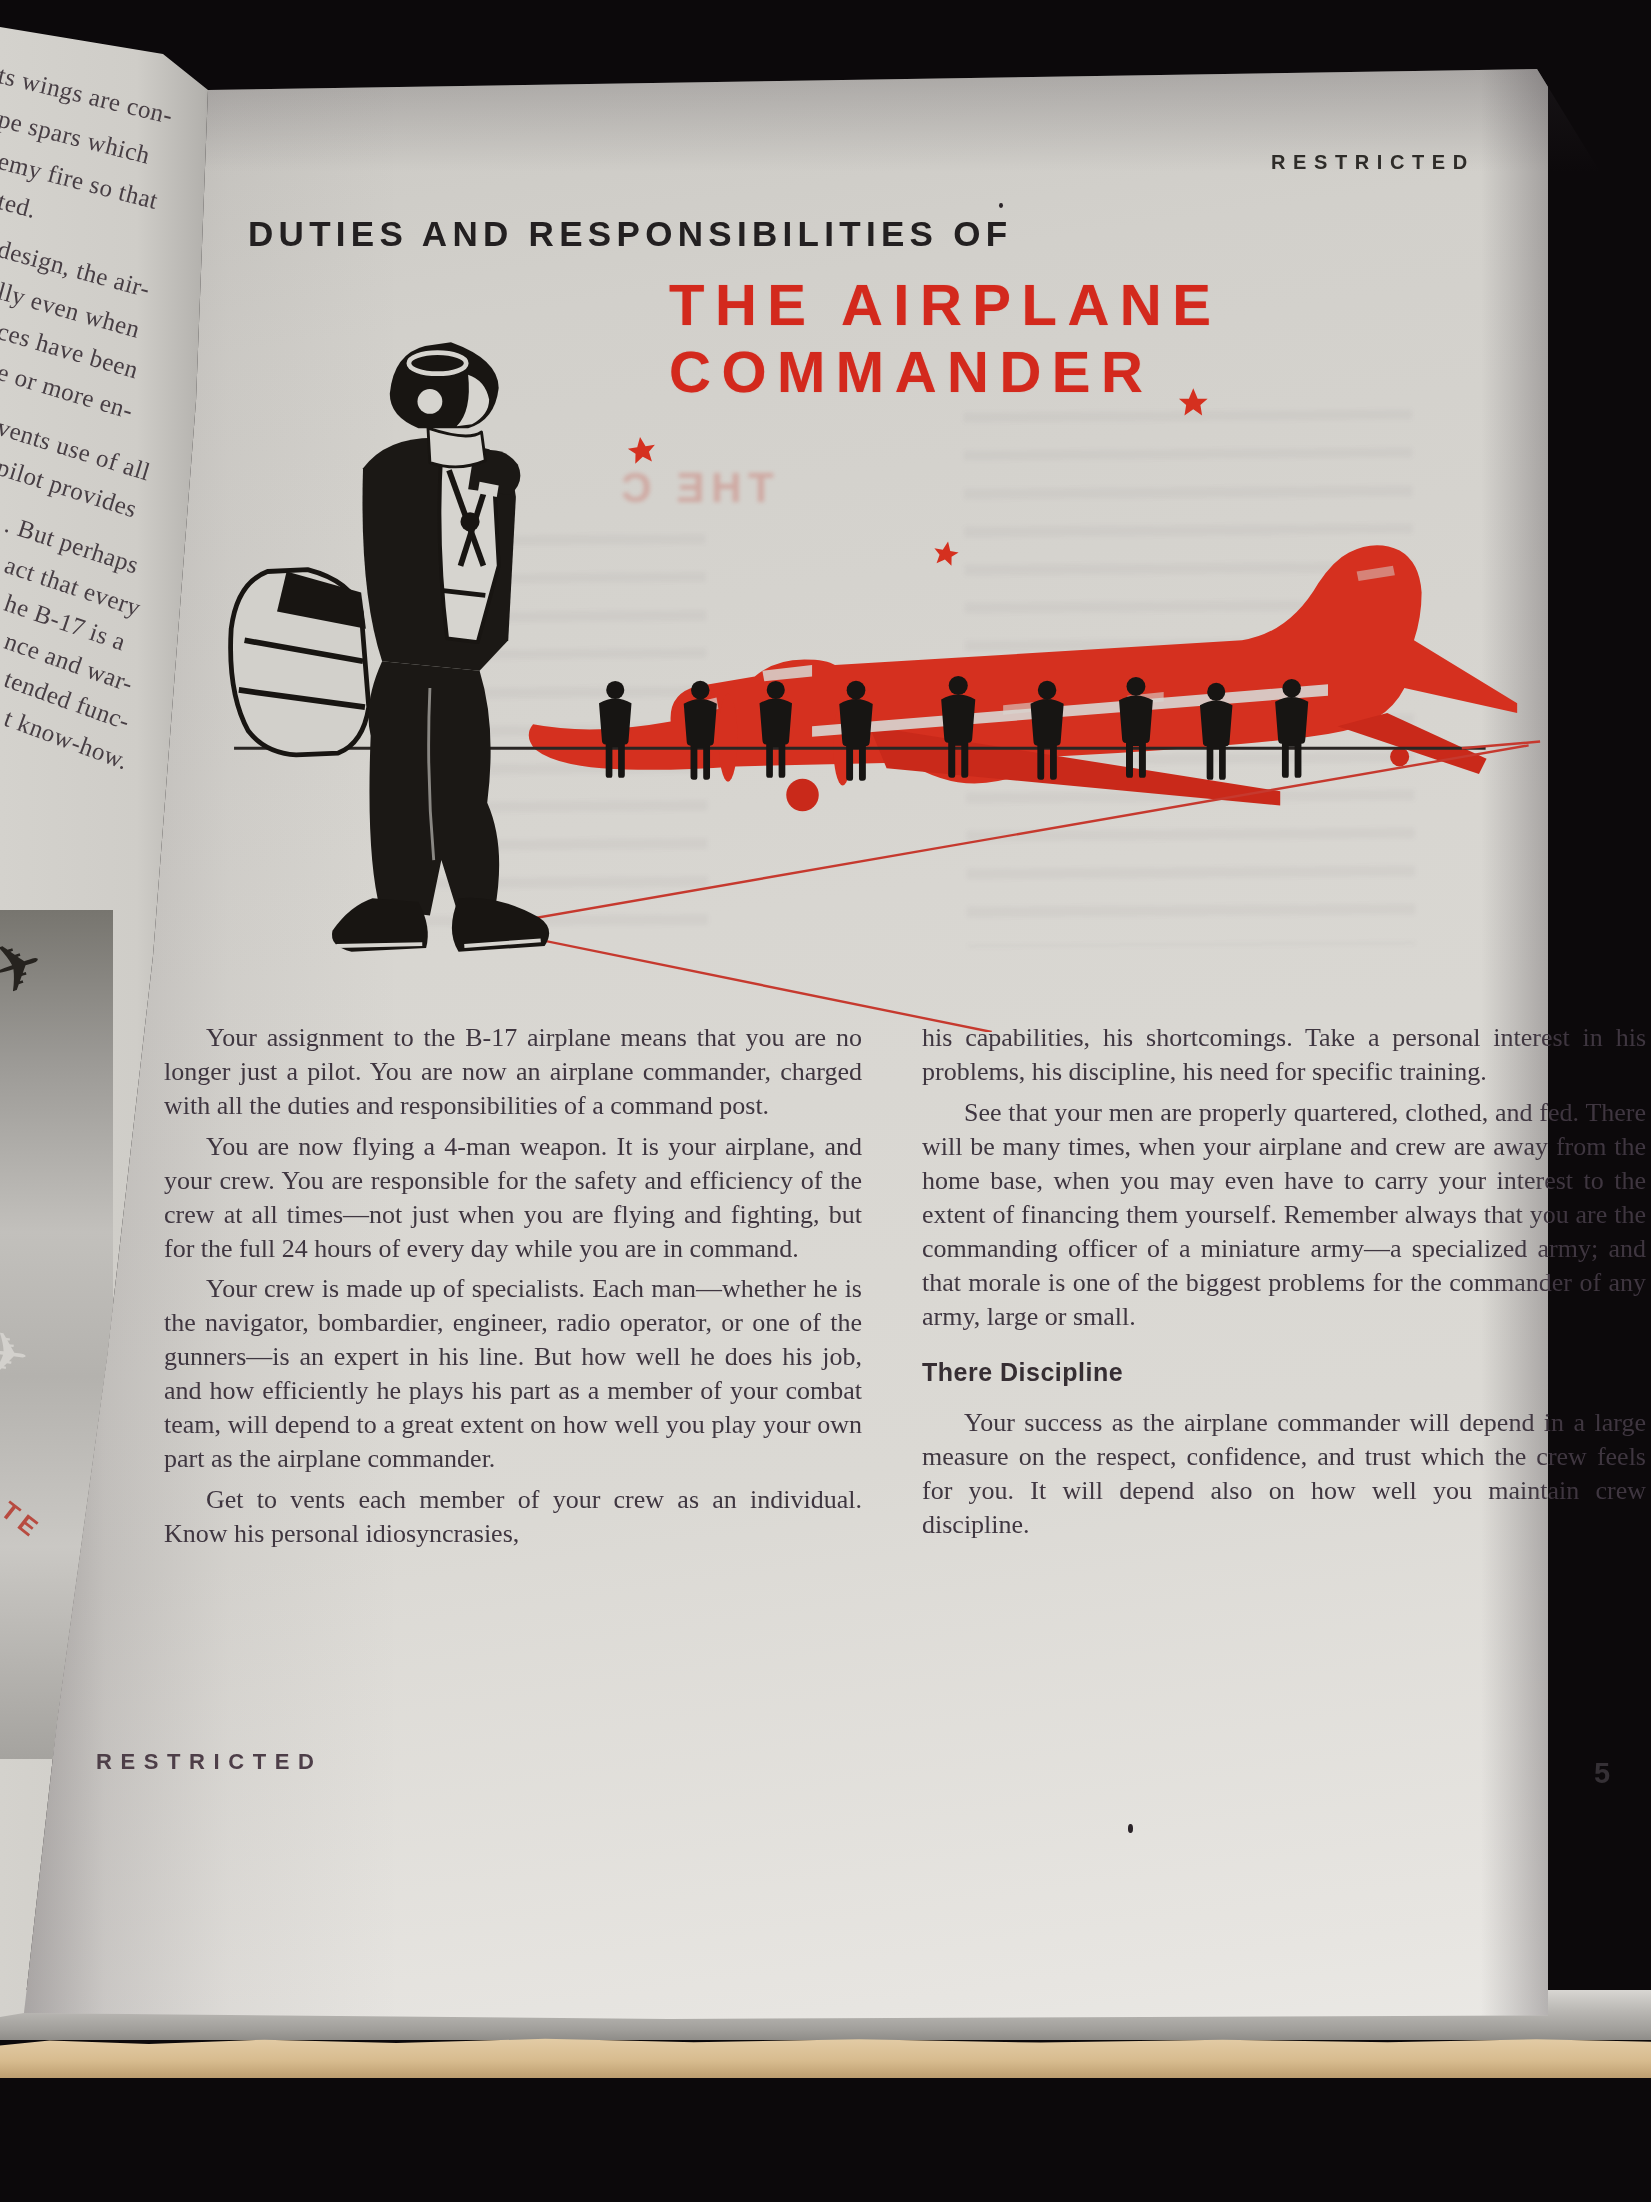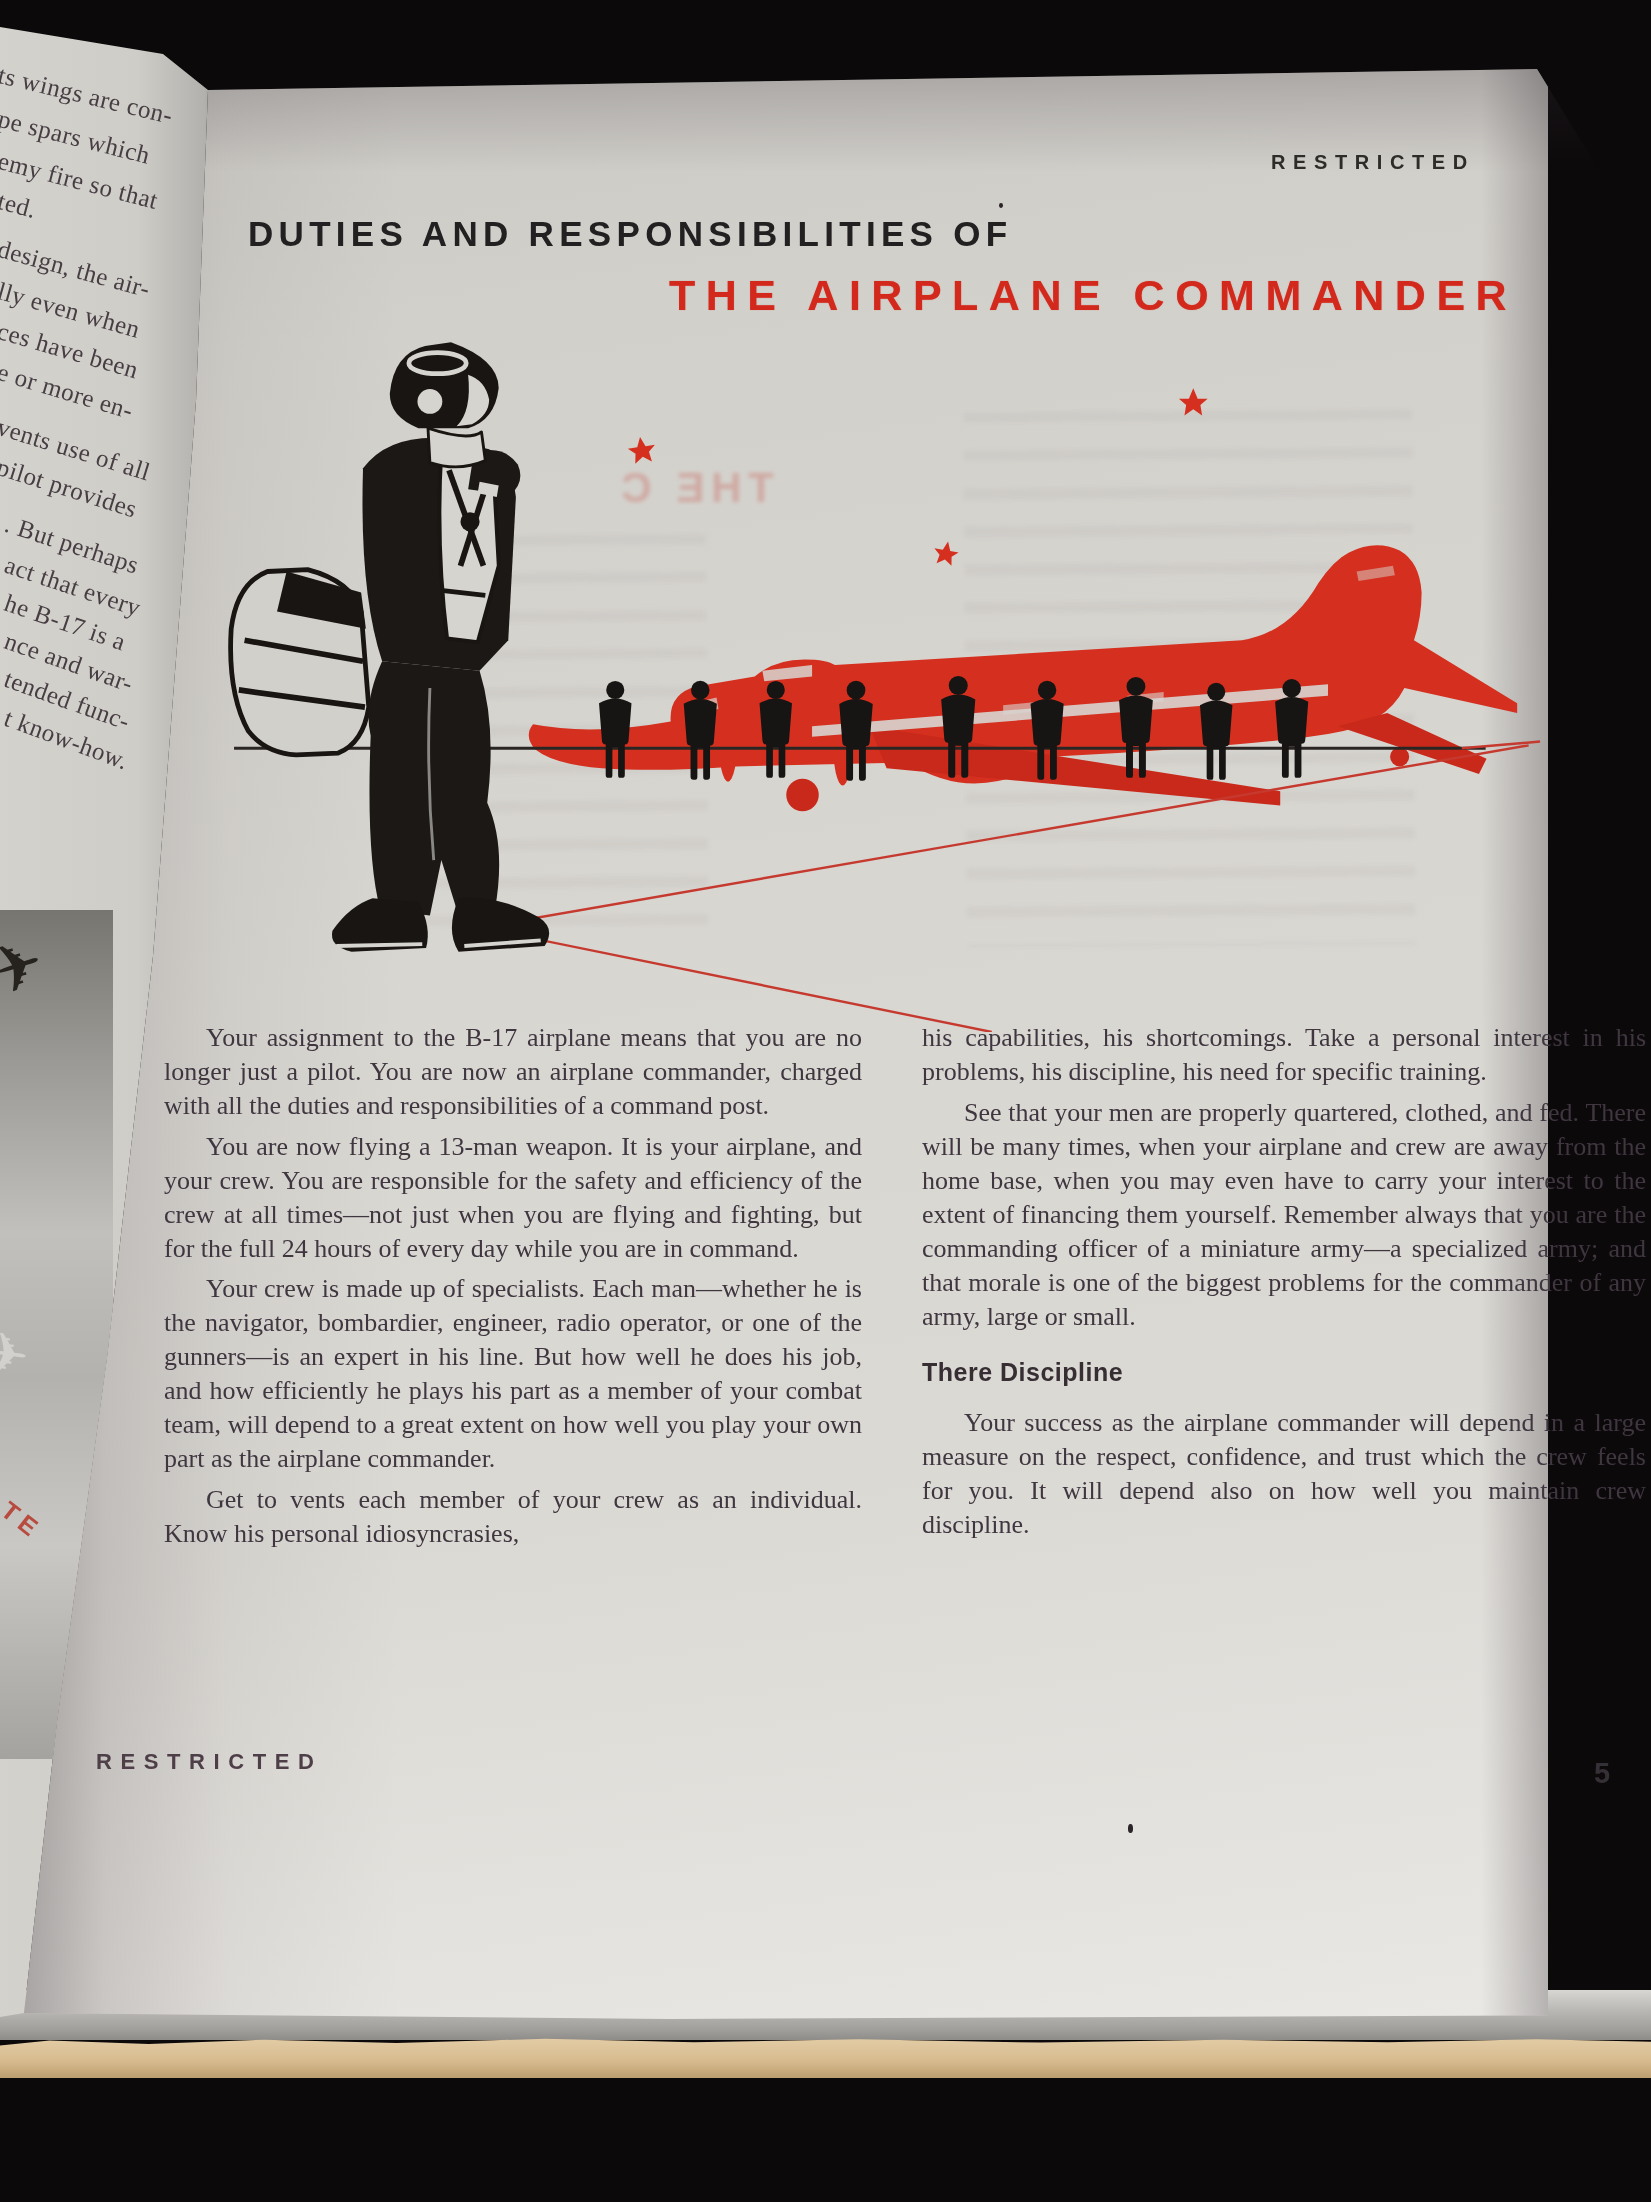--- a/index.html
+++ b/index.html
@@ -35,21 +35,21 @@
   #top-shadow{position:absolute;left:0;top:57px;width:1652px;height:115px;
              background:linear-gradient(to bottom,rgba(58,52,58,.28),transparent);}
   #right-shadow{position:absolute;right:0;top:0;width:67px;height:2202px;
              background:linear-gradient(to left,rgba(58,52,58,.30),transparent);}
   .ghost-lines{position:absolute;filter:blur(1.9px);opacity:.55;transform:rotate(-.4deg);
              background:repeating-linear-gradient(to bottom,rgba(108,98,110,.10) 0 10.5px,transparent 10.5px 38px);}
   
   .sans{font-family:"Liberation Sans",sans-serif;font-weight:bold;}
   #restricted-top{position:absolute;left:1271px;top:151px;font-size:20px;letter-spacing:7.6px;color:#2e2c29;}
   #kicker{position:absolute;left:248px;top:214px;font-size:35px;letter-spacing:5.3px;color:#232021;}
-  #main-title{position:absolute;left:669px;top:271px;font-size:43px;letter-spacing:10.5px;color:#d3291d;
+  #main-title{position:absolute;left:669px;top:271px;font-size:58px;letter-spacing:10.5px;color:#d3291d;
               text-shadow:0 0 1px rgba(211,41,29,.5);}
   
   .col{position:absolute;font-size:26px;line-height:34px;color:#3f3640;text-align:justify;margin-left:19px;}
   #col-left{left:145px;top:1021px;width:698px;}
   #col-right{left:903px;top:1021px;width:724px;}
   .col p{margin:0 0 6.7px 0;text-indent:42px;}
   .col p.noindent{text-indent:0;}
   #crew-heading{font-family:"Liberation Sans",sans-serif;font-weight:bold;font-size:25px;
                 color:#362e33;margin:21px 0 17px 0;letter-spacing:0.5px;}
   #restricted-bottom{position:absolute;left:96px;top:1749px;font-size:22px;letter-spacing:8.6px;color:#4d3e48;}
@@ -195,21 +195,21 @@
 
         <path d="M240,600 Q216,608 198,634 Q194,650 218,656 L296,652 Q302,630 288,604 Z" fill="#181512"></path>
         <path d="M330,600 Q372,596 414,620 Q432,632 420,650 L330,656 Q316,634 330,600 Z" fill="#181512"></path>
         <path d="M202,650 L292,648" stroke="#d6d4cf" stroke-width="4"></path>
         <path d="M336,650 L416,644" stroke="#d6d4cf" stroke-width="4"></path>
       </g>
     </svg>
 
     <div id="col-left" class="col">
       <p>Your assignment to the B-17 airplane means that you are no longer just a pilot. You are now an airplane commander, charged with all the duties and responsibilities of a command post.</p>
-      <p>You are now flying a 13-man weapon. It is your airplane, and your crew. You are responsible for the safety and efficiency of the crew at all times—not just when you are flying and fighting, but for the full 24 hours of every day while you are in command.</p>
+      <p>You are now flying a 4-man weapon. It is your airplane, and your crew. You are responsible for the safety and efficiency of the crew at all times—not just when you are flying and fighting, but for the full 24 hours of every day while you are in command.</p>
       <p>Your crew is made up of specialists. Each man—whether he is the navigator, bombardier, engineer, radio operator, or one of the gunners—is an expert in his line. But how well he does his job, and how efficiently he plays his part as a member of your combat team, will depend to a great extent on how well you play your own part as the airplane commander.</p>
       <p>Get to vents each member of your crew as an individual. Know his personal idiosyncrasies,</p>
     </div>
     <div id="col-right" class="col">
       <p class="noindent">his capabilities, his shortcomings. Take a personal interest in his problems, his discipline, his need for specific training.</p>
       <p>See that your men are properly quartered, clothed, and fed. There will be many times, when your airplane and crew are away from the home base, when you may even have to carry your interest to the extent of financing them yourself. Remember always that you are the commanding officer of a miniature army—a specialized army; and that morale is one of the biggest problems for the commander of any army, large or small.</p>
       <h3 id="crew-heading">There Discipline</h3>
       <p>Your success as the airplane commander will depend in a large measure on the respect, confidence, and trust which the crew feels for you. It will depend also on how well you maintain crew discipline.</p>
     </div>
 

